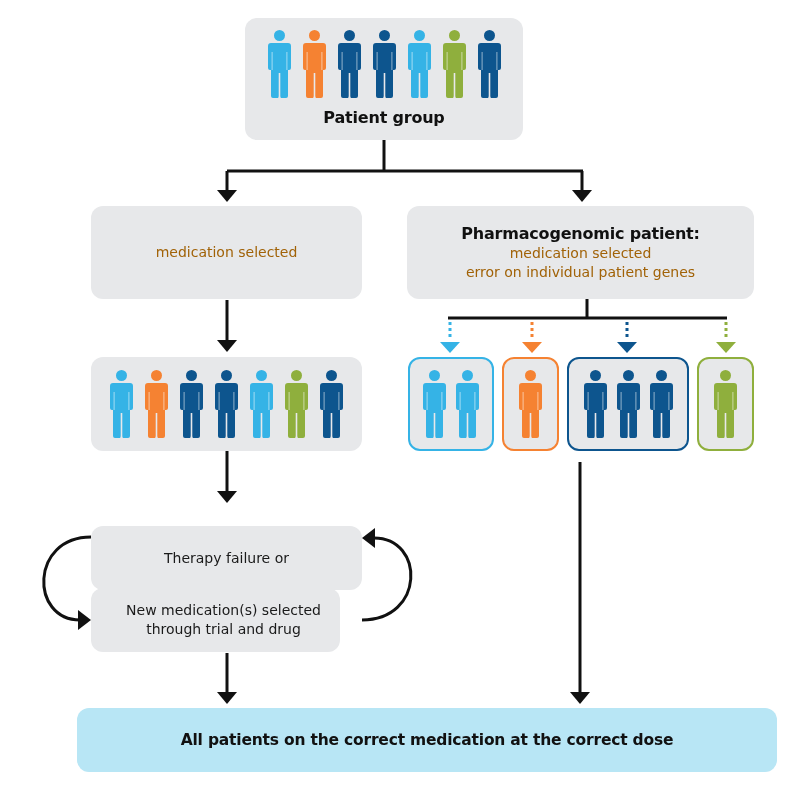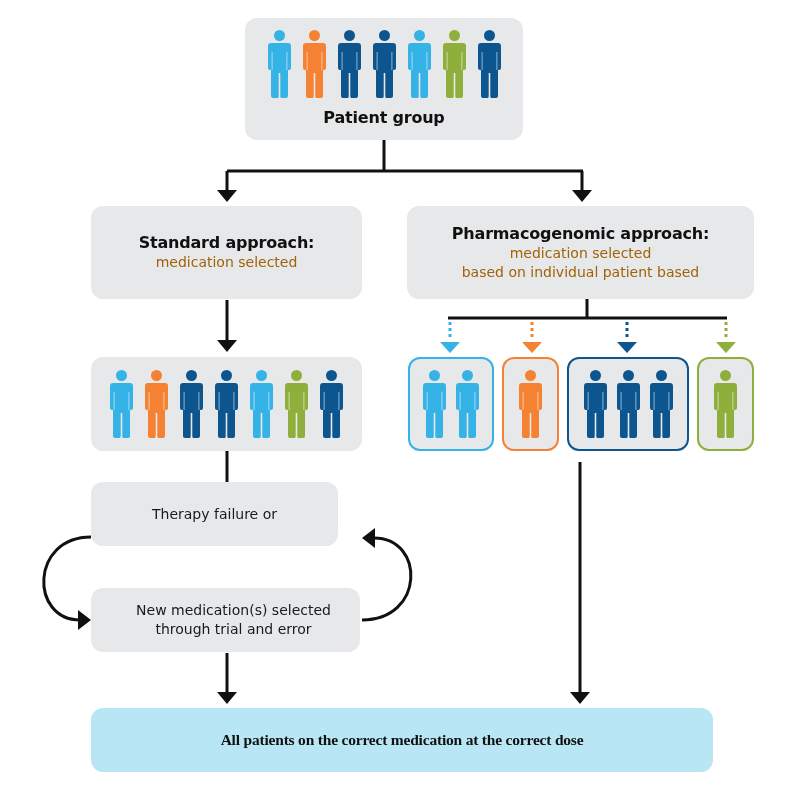--- a/index.html
+++ b/index.html
@@ -111,28 +111,27 @@
         <circle cx="11.5" cy="5.5" r="5.5" fill="#0D558E"></circle>
         <path d="M3,13 H20 Q23,13 23,16 V38 Q23,40 21,40 H20 V66 Q20,68 18,68 H13.3 Q12.3,68 12.3,66 V43 H10.7 V66 Q10.7,68 9.7,68 H5 Q3,68 3,66 V40 H2 Q0,40 0,38 V16 Q0,13 3,13 Z" fill="#0D558E"></path>
         <rect x="3.6" y="22" width="1" height="18" fill="#ffffff" opacity="0.55"></rect>
         <rect x="18.4" y="22" width="1" height="18" fill="#ffffff" opacity="0.55"></rect>
       </svg>
     </div>
   <div class="title" style="margin-top:10px;">Patient group</div>
 </div>
 
 <div class="box" style="left:91px; top:206px; width:271px; height:93px;">
-  <div class="title">Standard approach:</div>
   <div class="sub">medication selected</div>
 </div>
 
 <div class="box" style="left:407px; top:206px; width:347px; height:93px;">
-  <div class="title">Pharmacogenomic approach:</div>
+  <div class="title">Pharmacogenomic patient:</div>
   <div class="sub">medication selected</div>
-  <div class="sub">based on individual patient based</div>
+  <div class="sub">error on individual patient genes</div>
 </div>
 
 <div class="box" style="left:91px; top:357px; width:271px; height:94px;">
   <div class="people">
       <svg width="23" height="68" viewBox="0 0 23 68" class="person">
         <circle cx="11.5" cy="5.5" r="5.5" fill="#35B3E6"></circle>
         <path d="M3,13 H20 Q23,13 23,16 V38 Q23,40 21,40 H20 V66 Q20,68 18,68 H13.3 Q12.3,68 12.3,66 V43 H10.7 V66 Q10.7,68 9.7,68 H5 Q3,68 3,66 V40 H2 Q0,40 0,38 V16 Q0,13 3,13 Z" fill="#35B3E6"></path>
         <rect x="3.6" y="22" width="1" height="18" fill="#ffffff" opacity="0.55"></rect>
         <rect x="18.4" y="22" width="1" height="18" fill="#ffffff" opacity="0.55"></rect>
       </svg>
@@ -227,24 +226,24 @@
     <div class="people">
       <svg width="23" height="68" viewBox="0 0 23 68" class="person">
         <circle cx="11.5" cy="5.5" r="5.5" fill="#8FAF3D"></circle>
         <path d="M3,13 H20 Q23,13 23,16 V38 Q23,40 21,40 H20 V66 Q20,68 18,68 H13.3 Q12.3,68 12.3,66 V43 H10.7 V66 Q10.7,68 9.7,68 H5 Q3,68 3,66 V40 H2 Q0,40 0,38 V16 Q0,13 3,13 Z" fill="#8FAF3D"></path>
         <rect x="3.6" y="22" width="1" height="18" fill="#ffffff" opacity="0.55"></rect>
         <rect x="18.4" y="22" width="1" height="18" fill="#ffffff" opacity="0.55"></rect>
       </svg>
     </div>
   </div>
 
-<div class="box" style="left:91px; top:482px; width:247px; height:64px;">
+<div class="box" style="left:91px; top:526px; width:271px; height:64px;">
   <div class="plain">Therapy failure or</div>
 </div>
 
-<div class="box" style="left:91px; top:588px; width:269px; height:64px;padding-left:16px;">
+<div class="box" style="left:91px; top:588px; width:249px; height:64px;padding-left:16px;">
   <div class="plain">New medication(s) selected</div>
-  <div class="plain">through trial and error</div>
-</div>
-
-<div class="box final" style="left:91px; top:708px; width:622px; height:64px;font-family:Liberation Serif, serif;">
+  <div class="plain">through trial and drug</div>
+</div>
+
+<div class="box final" style="left:77px; top:708px; width:700px; height:64px;">
   <div class="title">All patients on the correct medication at the correct dose</div>
 </div>
 
 </body></html>

